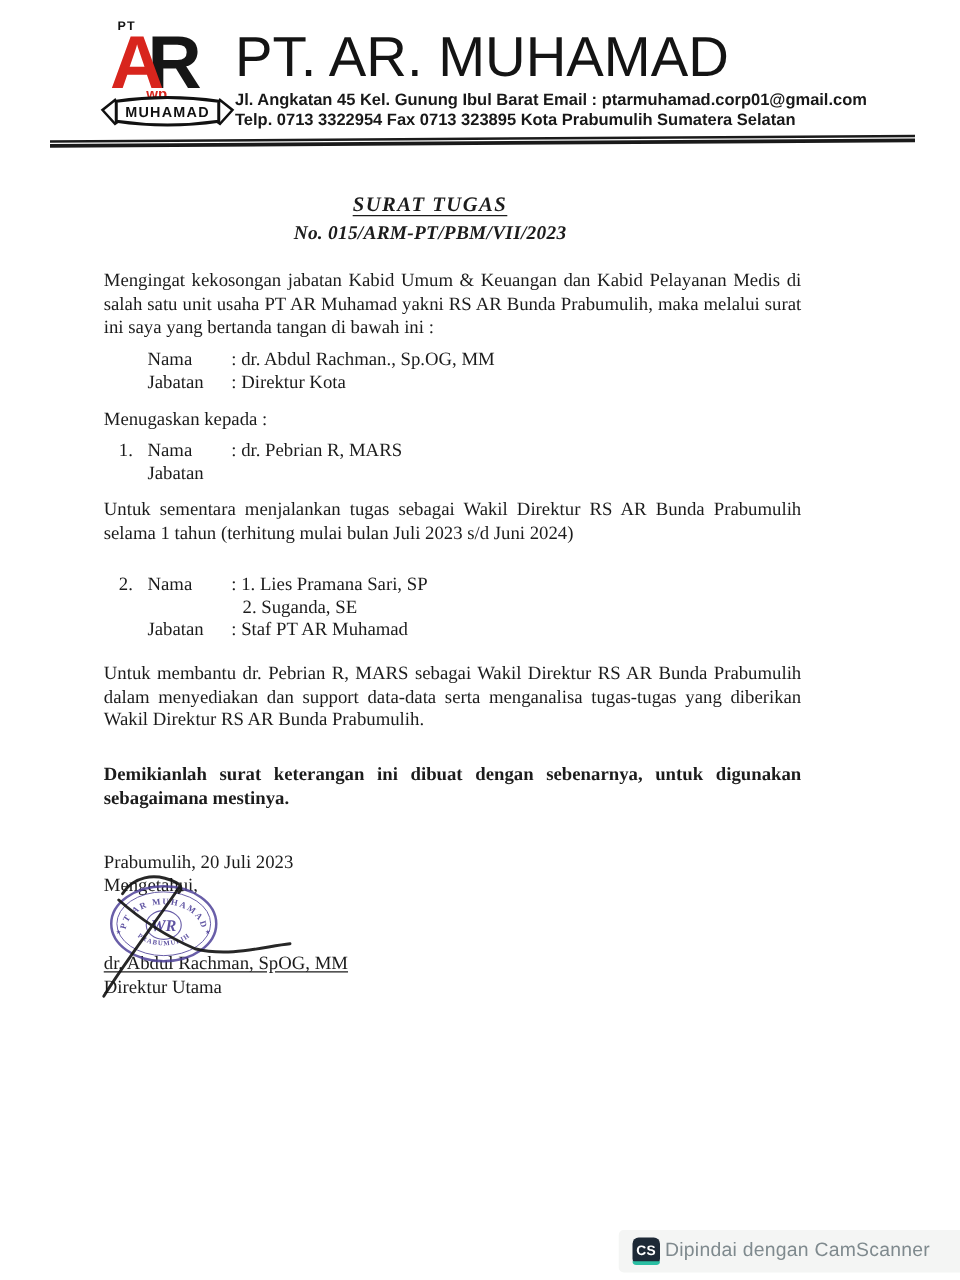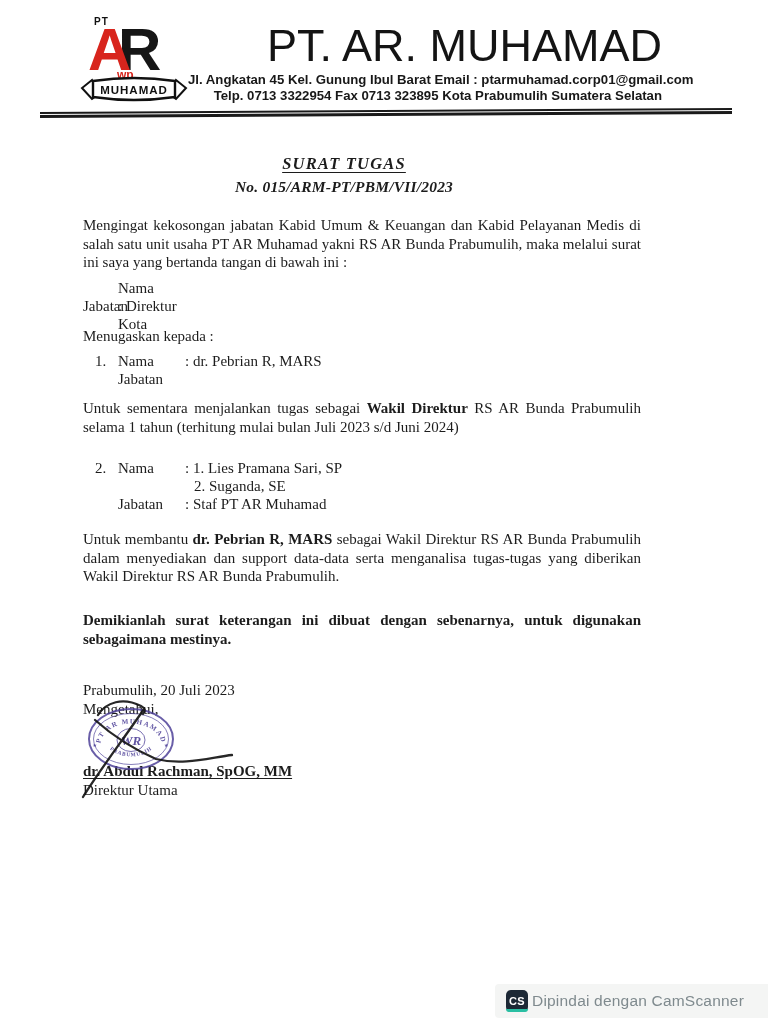--- a/index.html
+++ b/index.html
@@ -13,46 +13,46 @@
   
   .letterhead { position:absolute; left:0; top:0; width:768px; height:110px; }
   .logo { position:absolute; left:82px; top:16px; width:104px; height:88px; font-family:"Liberation Sans", sans-serif; }
   .logo-pt { position:absolute; left:12px; top:0px; font-size:10px; font-weight:bold; color:#111; letter-spacing:1px; }
   .logo-a, .logo-r { position:absolute; top:4px; font-size:60px; font-weight:bold; line-height:1; }
   .logo-a { left:6px; color:#d8251d; z-index:3; }
   .logo-r { left:36px; color:#161616; z-index:2; }
   .logo-mark { position:absolute; left:35px; top:52px; font-size:12px; font-weight:bold; color:#d8251d; z-index:4; }
   .logo-ribbon { position:absolute; left:-3px; top:56px; width:110px; height:34px; z-index:5; }
 
-  .header-text { position:absolute; left:188px; top:22px; width:474px; text-align:right; font-family:"Liberation Sans", sans-serif; }
+  .header-text { position:absolute; left:188px; top:22px; width:474px; text-align:left; font-family:"Liberation Sans", sans-serif; }
   .company-name { font-size:45px; line-height:1.08; font-weight:normal; color:#141414; letter-spacing:0px; white-space:nowrap; }
   .addr { font-size:13.2px; font-weight:bold; color:#181818; line-height:1.14; margin-top:1px; white-space:nowrap; }
 
   .rule { position:absolute; left:40px; right:36px; top:110px; transform:rotate(-0.35deg); }
   .rule .r1 { height:2px; background:#1a1a1a; }
   .rule .r2 { height:2.6px; background:#1a1a1a; margin-top:1.4px; }
 
   
   .content { position:absolute; left:83px; top:0; width:558px; height:1024px; font-size:15px; line-height:18.6px; }
   .blk { position:absolute; left:0; width:100%; }
   .jus { text-align:justify; }
   .title-blk { text-align:center; transform:translateX(-18px); }
   .doc-title { font-size:16.5px; font-weight:bold; letter-spacing:1.2px; text-decoration:underline; text-underline-offset:3px; }
   .doc-number { font-size:15.5px; font-weight:bold; margin-top:4px; letter-spacing:0.2px; }
-  b, .bold { font-weight:bold; }
+  b, .bold { font-weight:normal; }
 
   .kv { display:grid; grid-template-columns:35px 67px auto; row-gap:0; }
   .kv .cell { line-height:18px; }
   .kv .num { padding-left:12px; }
   .indent2 { padding-left:9px; }
 
   
   .stamp { position:absolute; left:86px; top:706px; width:90px; height:66px; }
   .signature { position:absolute; left:73px; top:693px; width:170px; height:115px; }
-  .sign-name { font-weight:bold; text-decoration:underline; text-underline-offset:2px; }
+  .sign-name { font-weight:normal; text-decoration:underline; text-underline-offset:2px; }
 
   
   .watermark {
     position:absolute; right:0; top:984px; height:34px;
     display:flex; align-items:center; gap:4px;
     background:#f4f5f4; border-radius:4px 0 0 4px;
     padding:0 24px 0 11px;
     font-family:"Liberation Sans", sans-serif;
   }
   .cs-icon {
@@ -99,20 +99,21 @@
     <div class="blk title-blk" style="top:155px;font-style:italic;">
       <div class="doc-title">SURAT TUGAS</div>
       <div class="doc-number">No. 015/ARM-PT/PBM/VII/2023</div>
     </div>
 
     <div class="blk jus" style="top:216px;">Mengingat kekosongan jabatan Kabid Umum &amp; Keuangan dan Kabid Pelayanan Medis di salah satu unit usaha PT AR Muhamad yakni RS AR Bunda Prabumulih, maka melalui surat ini saya yang bertanda tangan di bawah ini :</div>
 
     <div class="blk kv" style="top:279px;">
       <span class="cell num"></span>
       <span class="cell">Nama</span>
+      <span class="cell">: dr. Abdul Rachman., Sp.OG, MM</span>
       <span class="cell num"></span>
       <span class="cell">Jabatan</span>
       <span class="cell">: Direktur Kota</span>
     </div>
 
     <div class="blk" style="top:327px;">Menugaskan kepada  :</div>
 
     <div class="blk kv" style="top:352px;">
       <span class="cell num">1.</span>
       <span class="cell">Nama</span>

